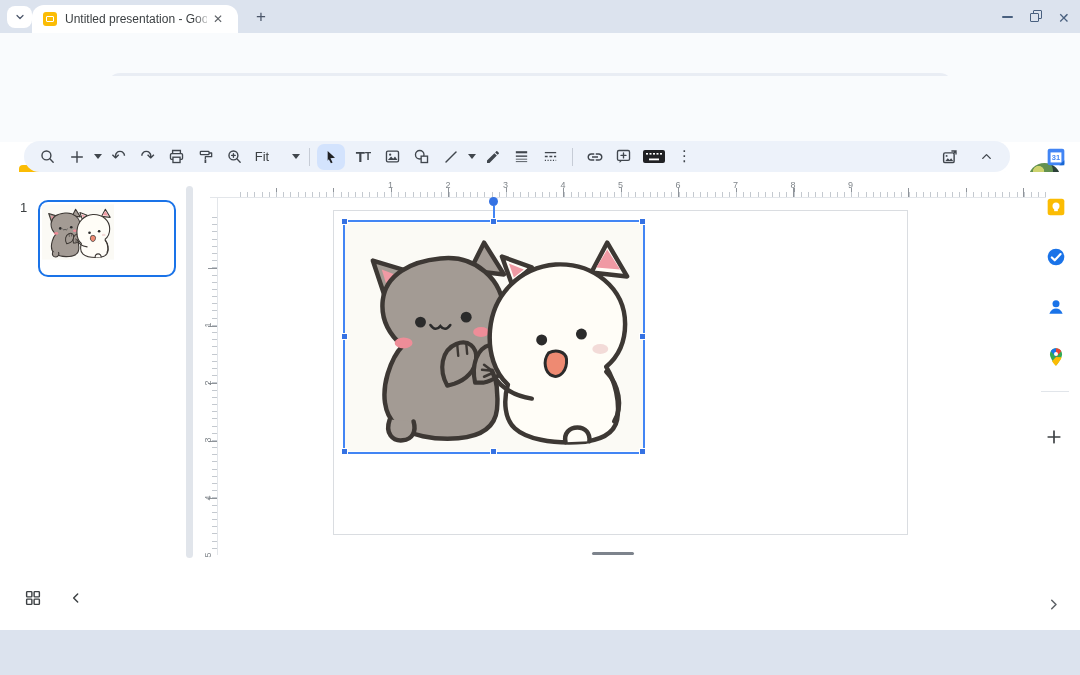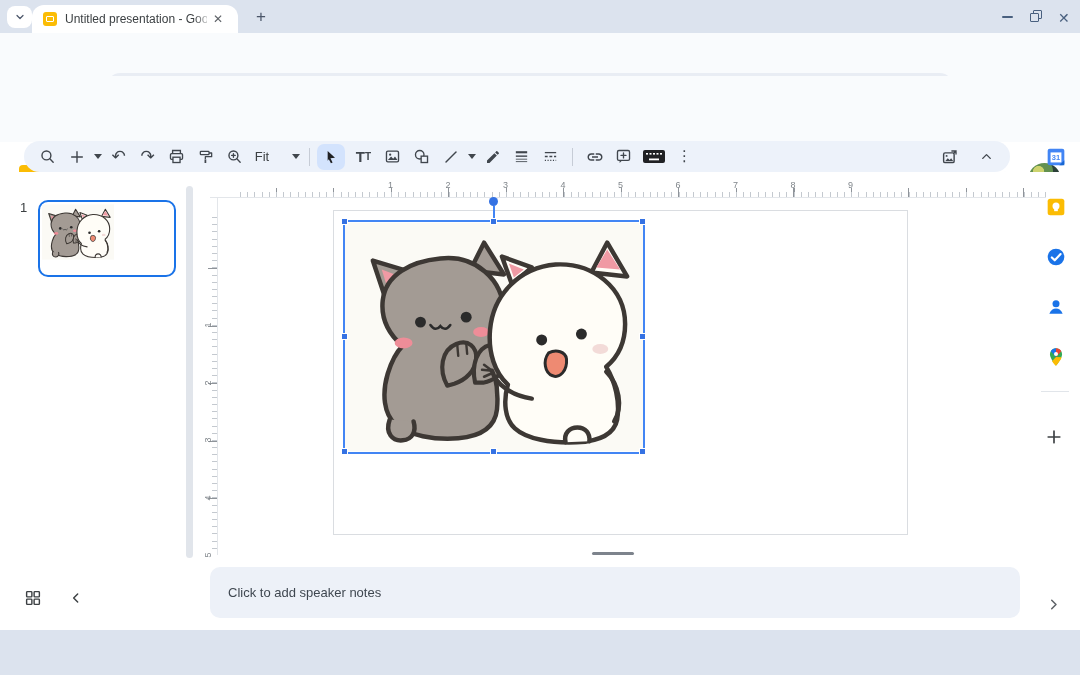--- a/index.html
+++ b/index.html
@@ -473,23 +473,20 @@
       <g fill="none" stroke="currentColor" stroke-width="1.9">
         <rect x="3.5" y="3.5" width="7" height="7" rx="1"></rect>
         <rect x="13.5" y="3.5" width="7" height="7" rx="1"></rect>
         <rect x="3.5" y="13.5" width="7" height="7" rx="1"></rect>
         <rect x="13.5" y="13.5" width="7" height="7" rx="1"></rect>
       </g>
     </svg>
   <svg class="chv-left" width="16" height="16" viewBox="0 0 24 24">
       <path d="M14.5 6 8.5 12l6 6" fill="none" stroke="currentColor" stroke-width="2.2" stroke-linecap="round" stroke-linejoin="round"></path>
     </svg>
-  <div class="notesbox">
-    <span>Click to add speaker notes</span>
-  </div>
   <svg class="chv-right" width="17" height="17" viewBox="0 0 24 24">
       <path d="M9.5 6l6 6-6 6" fill="none" stroke="currentColor" stroke-width="2.2" stroke-linecap="round" stroke-linejoin="round"></path>
     </svg>
 
   <svg class="rail-ico" style="top:147px" width="20" height="20" viewBox="0 0 24 24">
       <rect x="2" y="2" width="20" height="20" rx="2.5" fill="#4285f4"></rect>
       <rect x="5.5" y="6.5" width="13" height="12" fill="#fff"></rect>
       <text x="12" y="16" text-anchor="middle" font-size="9" font-weight="bold" fill="#4285f4">31</text>
       <path d="M22 16l-6 6h6z" fill="#1967d2"></path>
     </svg>

